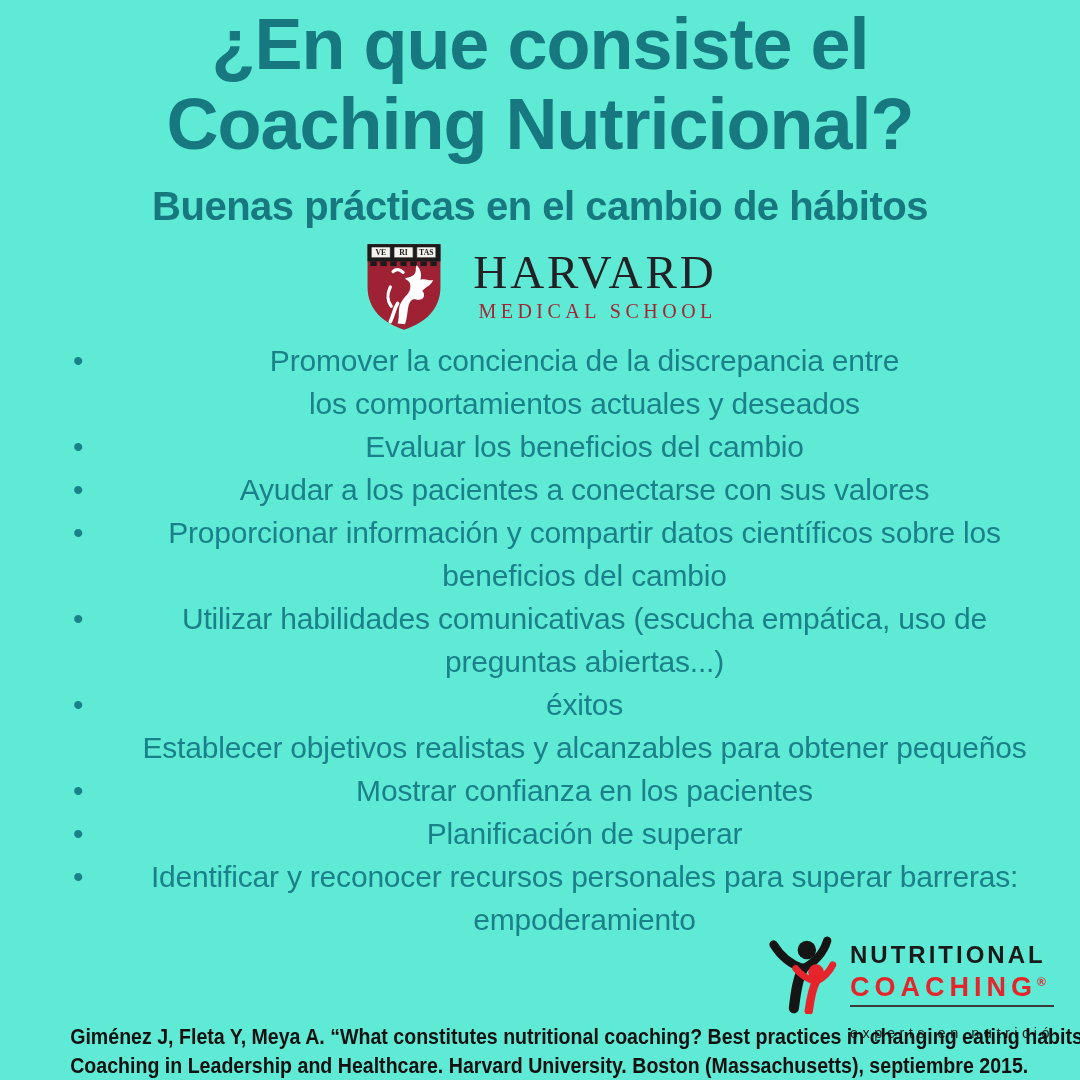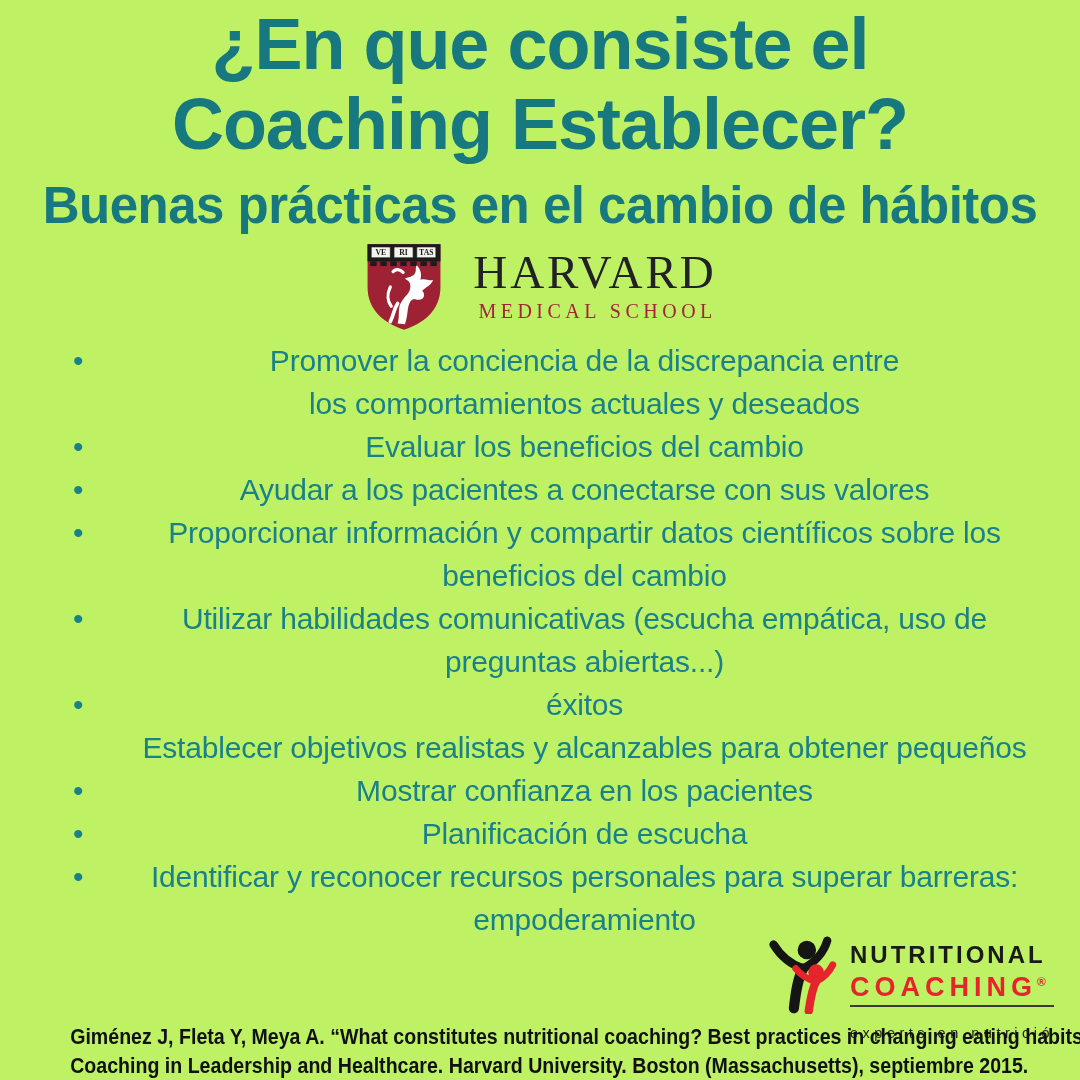--- a/index.html
+++ b/index.html
@@ -4,21 +4,21 @@
 <style>
   html, body {
     margin: 0;
     padding: 0;
     background: #ffffff;
   }
   .poster {
     position: relative;
     width: 1080px;
     height: 1080px;
-    background: #bef264;
+    background: #5eead4;
     overflow: hidden;
     font-family: "Liberation Sans", sans-serif;
   }
 
   
   .title {
     position: absolute;
     top: 4px;
     left: 0;
     right: 0;
@@ -31,21 +31,21 @@
   }
   .title span { display: block; }
   .subtitle {
     position: absolute;
     top: 183px;
     left: 0;
     right: 0;
     text-align: center;
     color: #17787F;
     font-weight: 700;
-    font-size: 51px;
+    font-size: 40px;
     line-height: 46px;
     letter-spacing: -0.5px;
   }
 
   
   .harvard {
     position: absolute;
     top: 241px;
     left: 0;
     right: 0;
@@ -155,21 +155,21 @@
   }
   .citation span { display: block; white-space: nowrap; }
 </style>
 </head>
 <body>
 
 <div class="poster">
 
   <h1 class="title" style="margin:0;">
     <span>¿En que consiste el</span>
-    <span>Coaching Establecer?</span>
+    <span>Coaching Nutricional?</span>
   </h1>
   <h2 class="subtitle" style="margin:0;">Buenas prácticas en el cambio de hábitos</h2>
 
   <div class="harvard">
     <svg class="harvard-shield" viewBox="0 0 90 100" aria-hidden="true">
 
       <path d="M5,3 H85 V50 C85,76 66,90 45,97 C24,90 5,76 5,50 Z" fill="#9E2233"></path>
 
       <rect x="5" y="3" width="80" height="19" fill="#1b1b1b"></rect>
 
@@ -246,21 +246,21 @@
     </li>
     <li>
       <span class="mk">•</span>
       <span class="tx">
           <span class="ln">Mostrar confianza en los pacientes</span>
         </span>
     </li>
     <li>
       <span class="mk">•</span>
       <span class="tx">
-          <span class="ln">Planificación de escucha</span>
+          <span class="ln">Planificación de superar</span>
         </span>
     </li>
     <li>
       <span class="mk">•</span>
       <span class="tx">
           <span class="ln">Identificar y reconocer recursos personales para superar barreras:</span>
           <span class="ln">empoderamiento</span>
         </span>
     </li>
   </ul>

